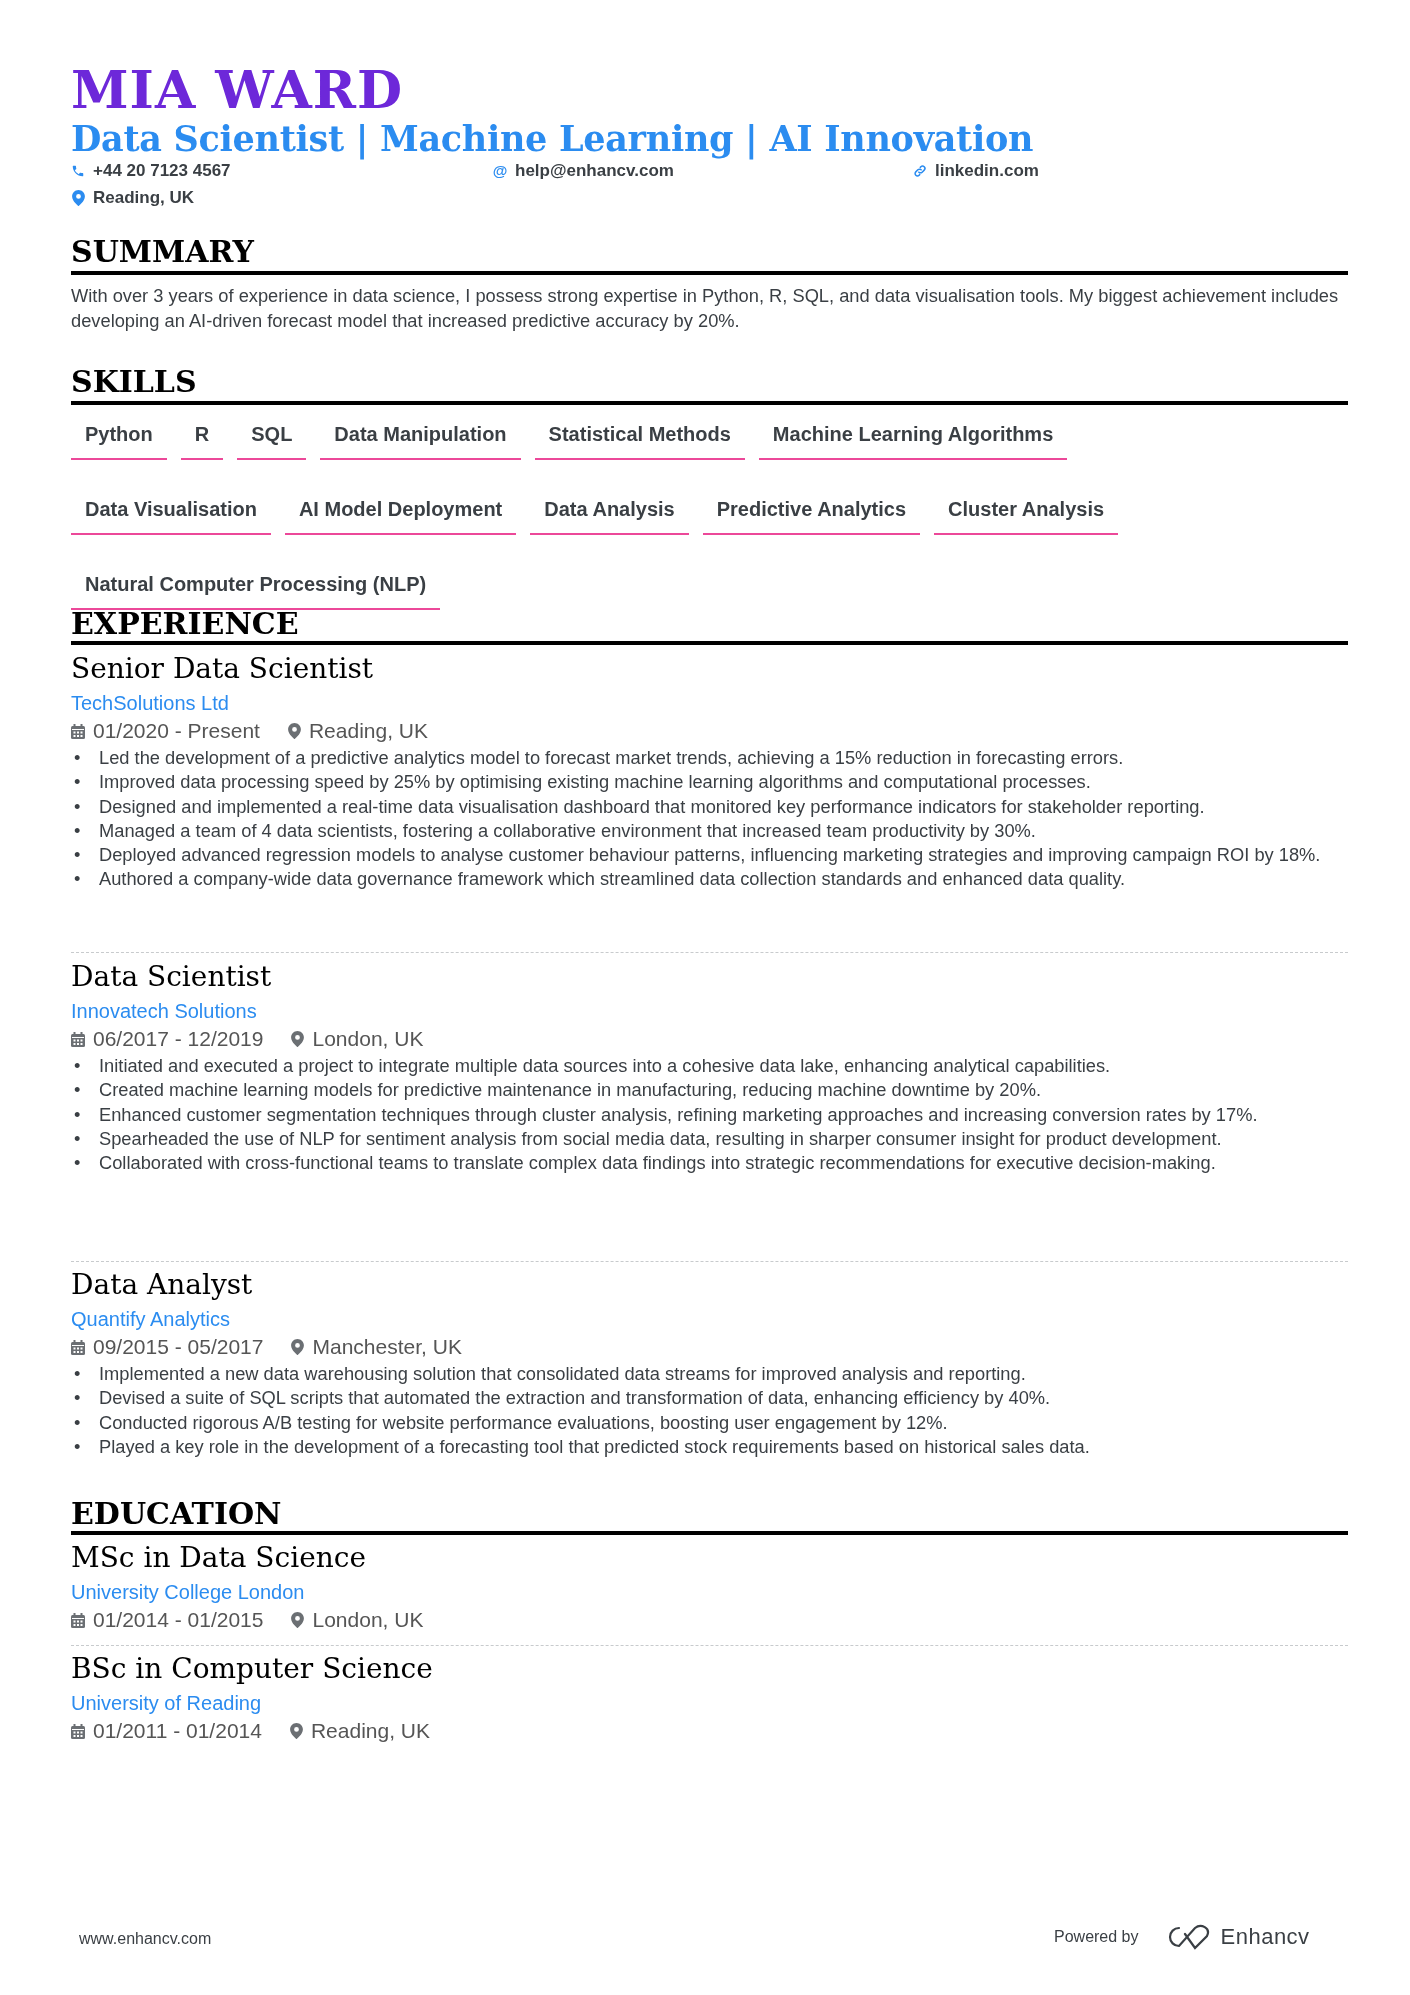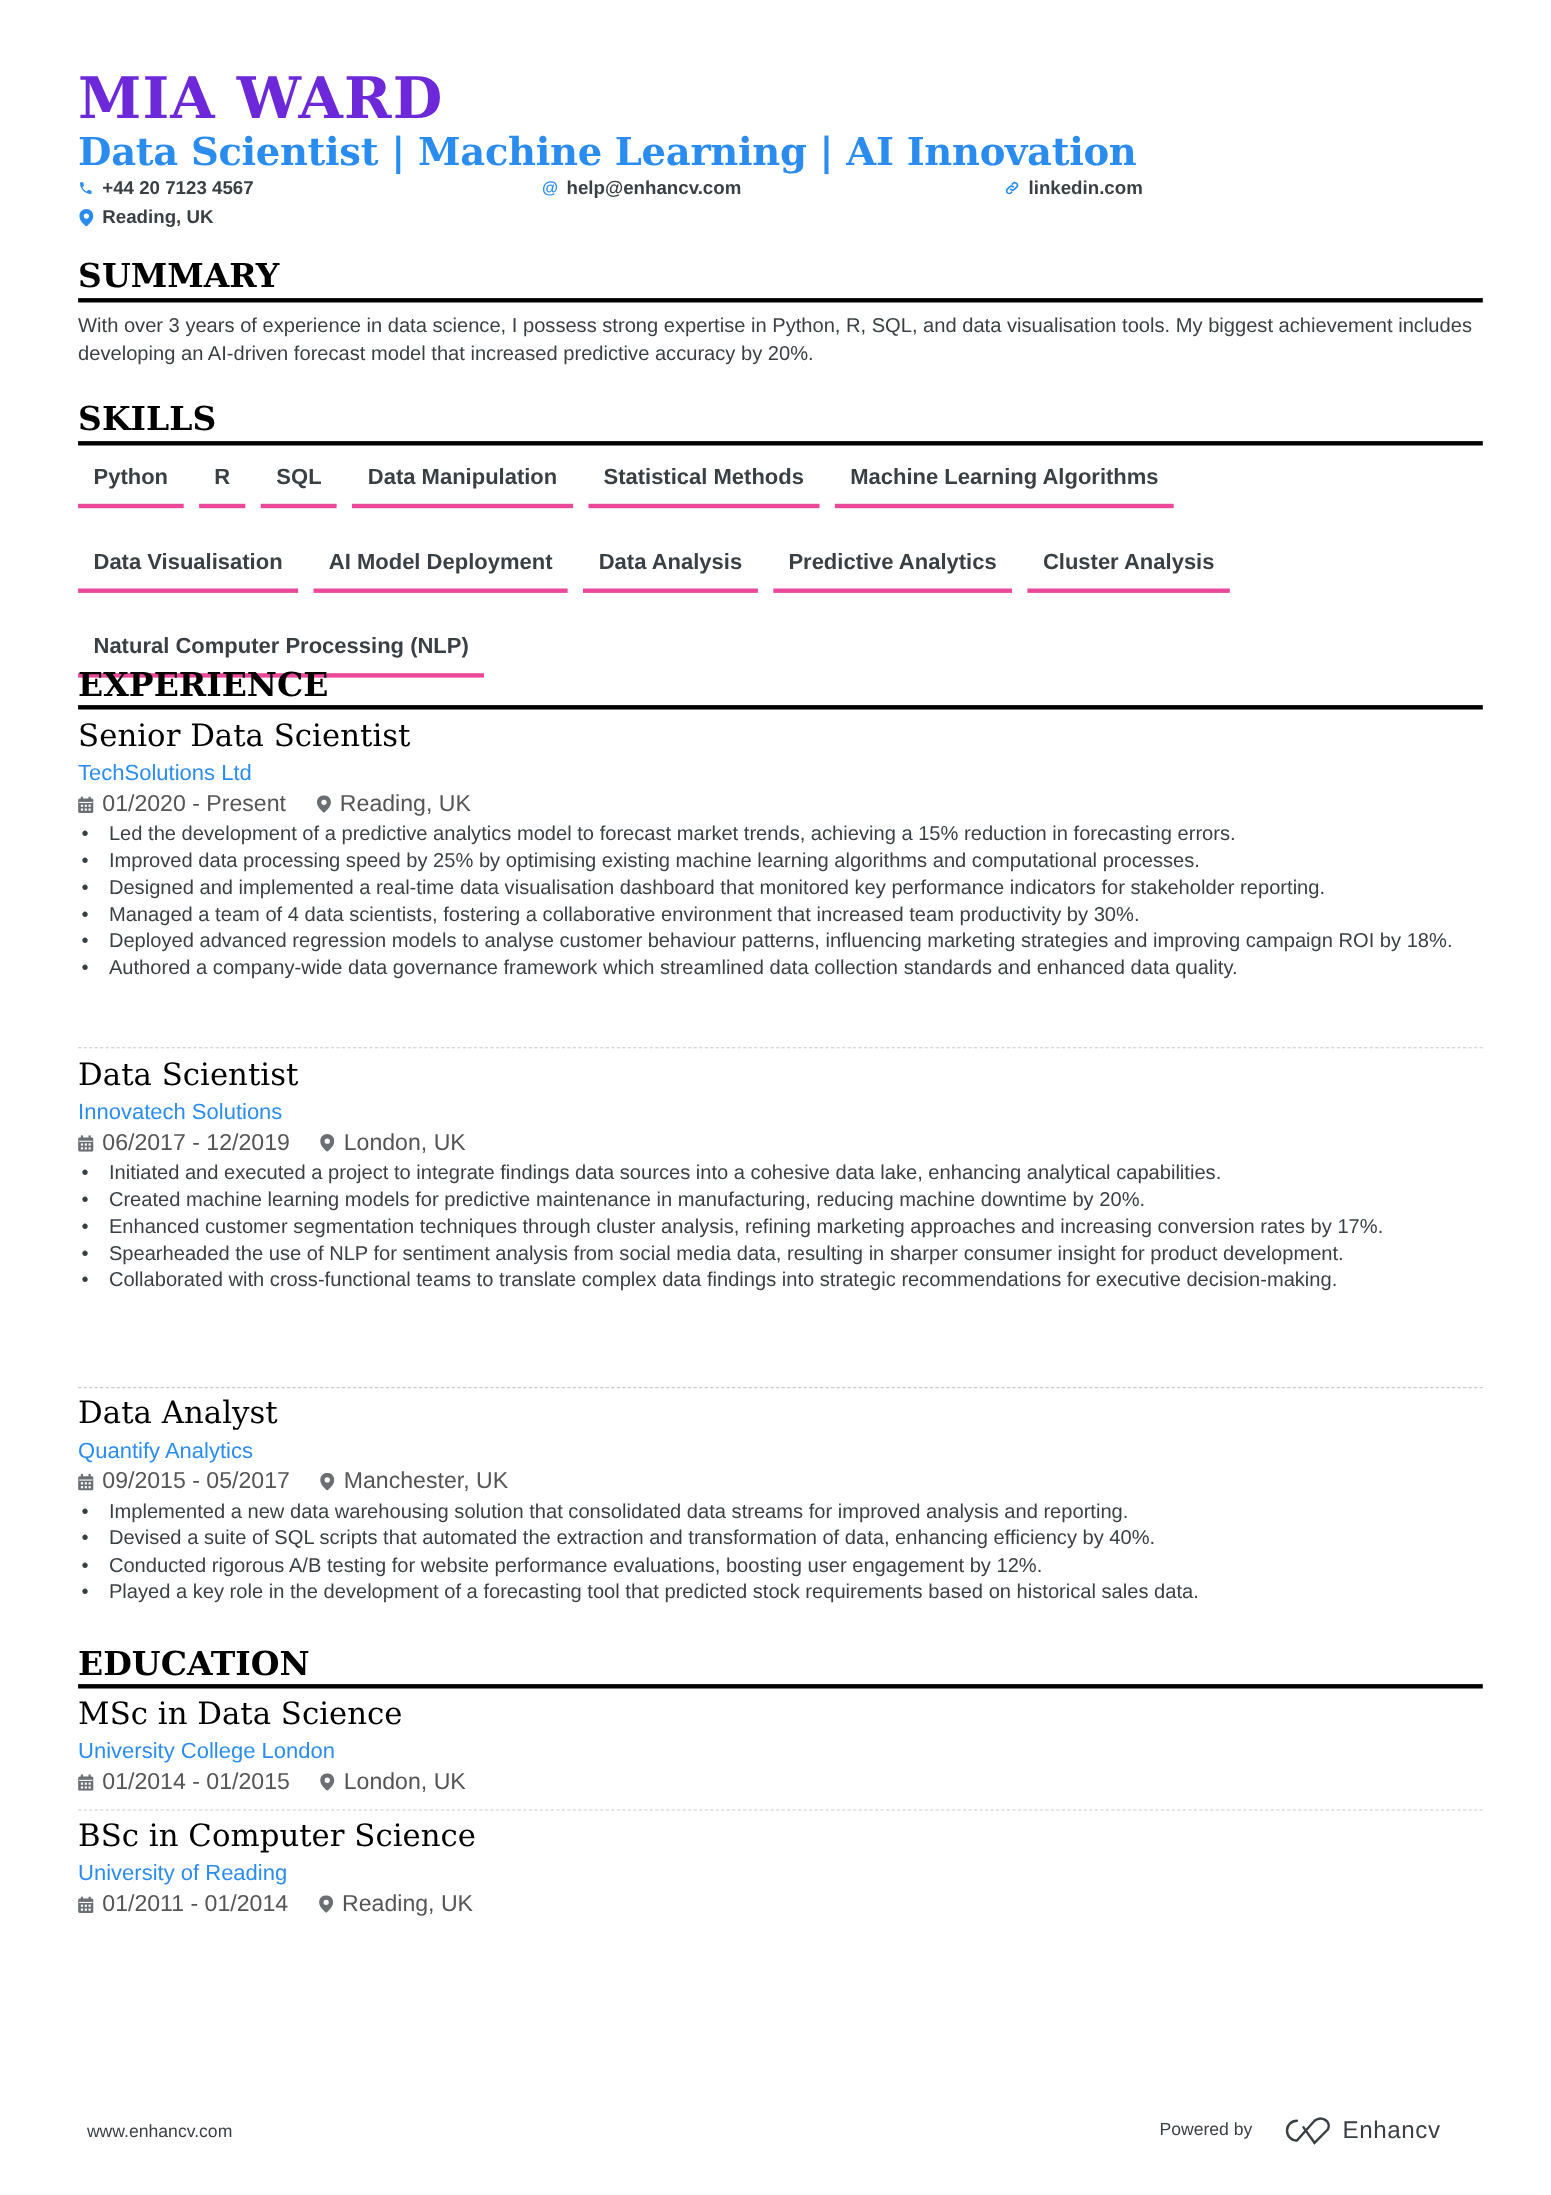--- a/index.html
+++ b/index.html
@@ -6,21 +6,21 @@
   body{width:1410px;height:1995px;position:relative;overflow:hidden;font-family:"Liberation Sans",sans-serif;color:#3a3f44;}
   .page{position:absolute;left:71px;top:0;width:1277px;}
   .name{position:absolute;top:60px;left:0;font-family:"DejaVu Serif",serif;font-weight:bold;font-size:52px;color:#6d28d9;letter-spacing:1px;line-height:60px;}
   .subtitle{position:absolute;top:122px;left:0;font-family:"DejaVu Serif",serif;font-weight:bold;font-size:35px;color:#2b8cf0;line-height:34px;letter-spacing:-0.3px;}
   .contact{position:absolute;font-size:17px;font-weight:bold;color:#3a3f44;line-height:22px;display:flex;align-items:center;}
   .contact .ic{color:#2b8cf0;margin-right:8px;font-size:15px;width:14px;display:inline-flex;justify-content:center;}
   .sec-title{position:absolute;left:0;font-family:"DejaVu Serif",serif;font-weight:bold;font-size:30px;color:#000;line-height:36px;}
   .rule{position:absolute;left:0;width:1277px;height:4px;background:#000;}
   .summary{position:absolute;left:0;top:284px;width:1277px;font-size:18.3px;line-height:24.5px;color:#3a3f44;}
   .skills{position:absolute;left:0;top:415px;width:1277px;display:flex;flex-wrap:wrap;row-gap:15px;column-gap:14px;}
-  .skill{font-size:20px;font-weight:bold;color:#3a3f44;padding:5px 14px 10px 14px;border-bottom:4px solid #ec4899;line-height:28px;}
+  .skill{font-size:20px;font-weight:bold;color:#3a3f44;padding:5px 14px 10px 14px;border-bottom:2px solid #ec4899;line-height:28px;}
   .job{position:absolute;left:0;width:1277px;}
   .role{font-family:"DejaVu Serif",serif;font-size:28px;color:#000;line-height:34px;}
   .company{font-size:20px;font-weight:normal;color:#2b8cf0;line-height:28px;margin-top:3px;}
   .meta{font-size:21px;color:#555;line-height:26px;display:flex;align-items:center;margin-top:1px;}
   .meta .mi{display:inline-flex;align-items:center;margin-right:28px;}
   .meta svg{margin-right:8px;}
   ul.bul{list-style:none;margin:2px 0 0 0;padding:0;}
   ul.bul li{position:relative;padding-left:28px;font-size:18.3px;line-height:24.3px;color:#3a3f44;}
   ul.bul li::before{content:"•";position:absolute;left:3px;top:0;color:#3a3f44;}
   .dash{position:absolute;left:0;width:1277px;border-top:1.5px dashed #c8cbcd;}
@@ -152,21 +152,21 @@
           <span>06/2017 - 12/2019</span>
         </span>
       <span class="mi">
           <svg width="13" height="16" viewBox="0 0 24 30">
             <path fill="#6b6f73" d="M12 0C5.4 0 0 5.4 0 12c0 9 12 18 12 18s12-9 12-18C24 5.4 18.6 0 12 0zm0 16.5a4.5 4.5 0 1 1 0-9 4.5 4.5 0 0 1 0 9z"></path>
           </svg>
           <span>London, UK</span>
         </span>
     </div>
     <ul class="bul">
-      <li>Initiated and executed a project to integrate findings data sources into a cohesive data lake, enhancing analytical capabilities.</li>
+      <li>Initiated and executed a project to integrate multiple data sources into a cohesive data lake, enhancing analytical capabilities.</li>
       <li>Created machine learning models for predictive maintenance in manufacturing, reducing machine downtime by 20%.</li>
       <li>Enhanced customer segmentation techniques through cluster analysis, refining marketing approaches and increasing conversion rates by 17%.</li>
       <li>Spearheaded the use of NLP for sentiment analysis from social media data, resulting in sharper consumer insight for product development.</li>
       <li>Collaborated with cross-functional teams to translate complex data findings into strategic recommendations for executive decision-making.</li>
     </ul>
   </div>
   <div class="dash" style="top:1261px;"></div>
 
   <div class="job" style="top:1268px;">
     <div class="role">Data Analyst</div>

